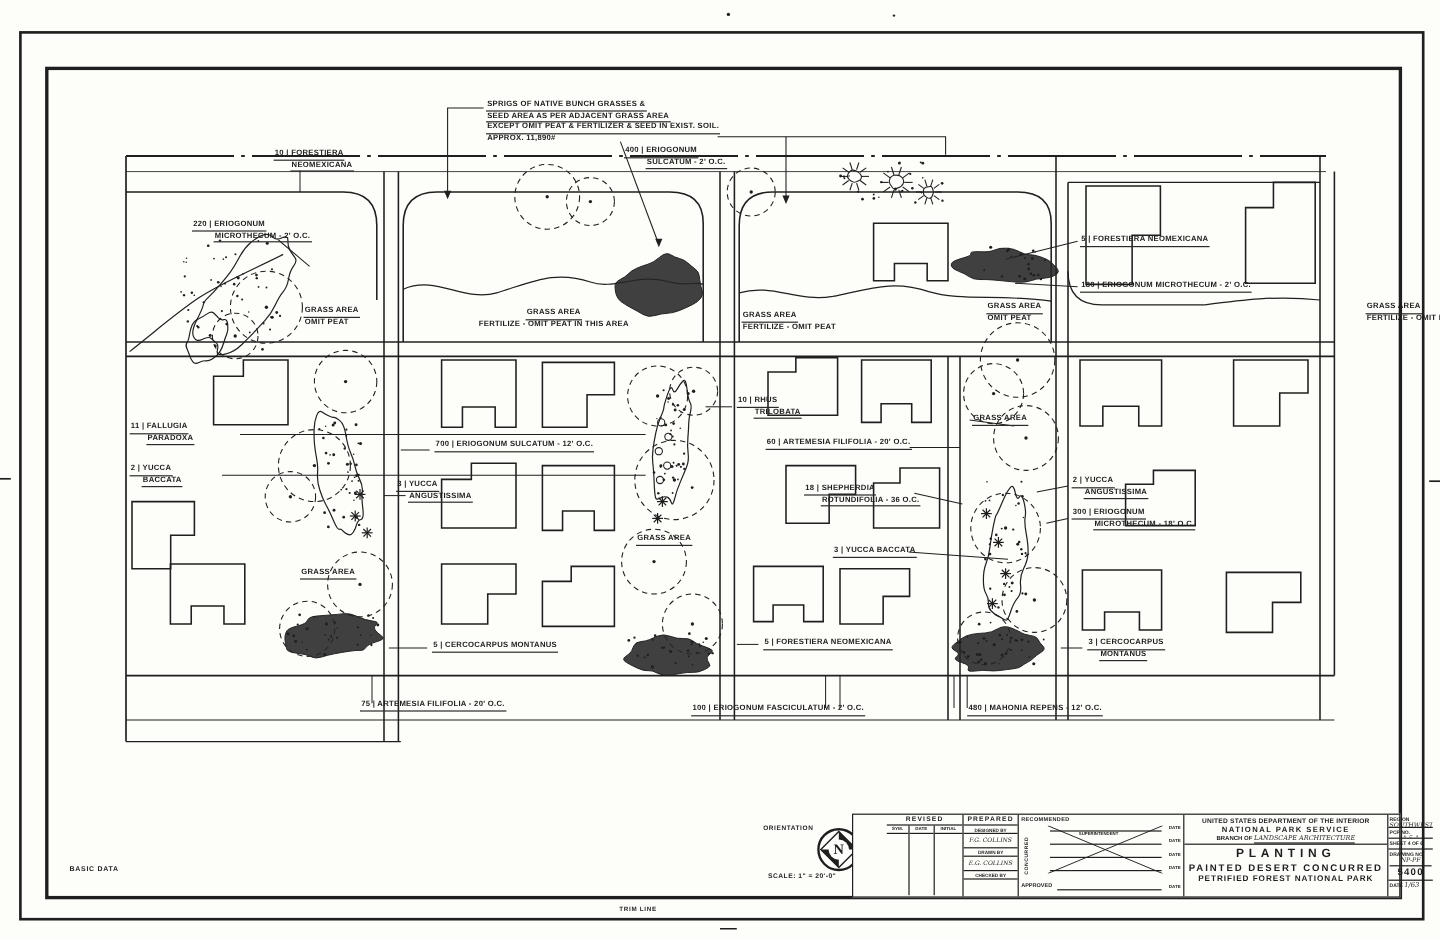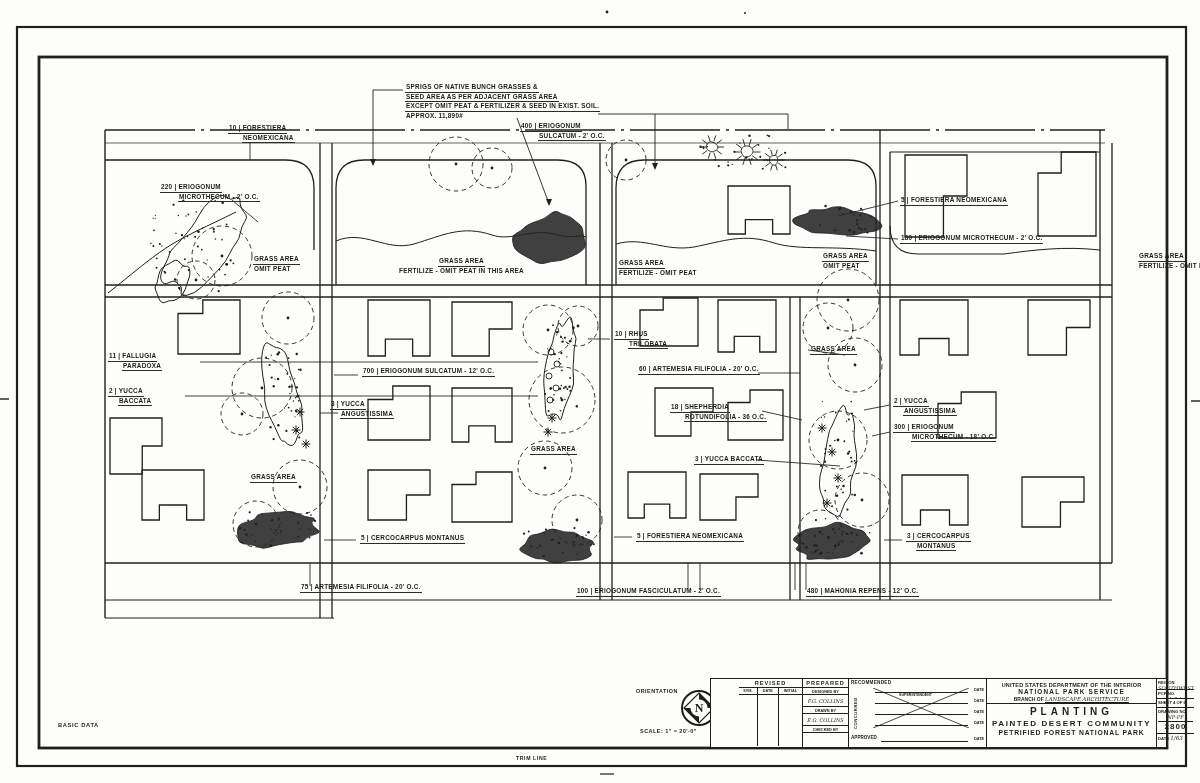--- a/index.html
+++ b/index.html
@@ -740,39 +740,39 @@
         <line x1="0" y1="0" x2="96" y2="40" stroke="#1f1f1f" stroke-width=".8"></line>
       </svg>
     </div>
     <div class="tb-sec tb-ag">
       <div class="ag1">UNITED STATES DEPARTMENT OF THE INTERIOR</div>
       <div class="ag2">NATIONAL PARK SERVICE</div>
       <div class="ag3"><span>BRANCH OF</span>
         <span class="hand">LANDSCAPE ARCHITECTURE</span></div>
       <div class="ag-div"></div>
       <div class="t1">PLANTING</div>
-      <div class="t2">PAINTED DESERT COMMUNITY</div>
+      <div class="t2">PAINTED DESERT CONCURRED</div>
       <div class="t3">PETRIFIED FOREST NATIONAL PARK</div>
     </div>
     <div class="tb-sec tb-info">
       <div class="inf-row r-region">
         <span class="inf-lbl">REGION</span>
         <span class="inf-val hand">SOUTHWEST</span>
       </div>
       <div class="inf-row r-pcp">
         <span class="inf-lbl">PCP NO.</span>
         <span class="inf-val hand">A-5-1</span>
       </div>
       <div class="inf-row r-sheet">
         <span class="inf-lbl">SHEET 4 OF 6</span>
       </div>
       <div class="inf-row r-dwg">
         <span class="inf-lbl">DRAWING NO.</span>
         <span class="inf-val hand">NP-PF</span>
-        <span class="inf-big">2800</span>
+        <span class="inf-big">5400</span>
       </div>
       <div class="inf-row r-date inf-date">
         <span>DATE</span>
         <span class="hand">1/63</span>
       </div>
     </div>
   </div>
 </div>
 
 </body></html>

